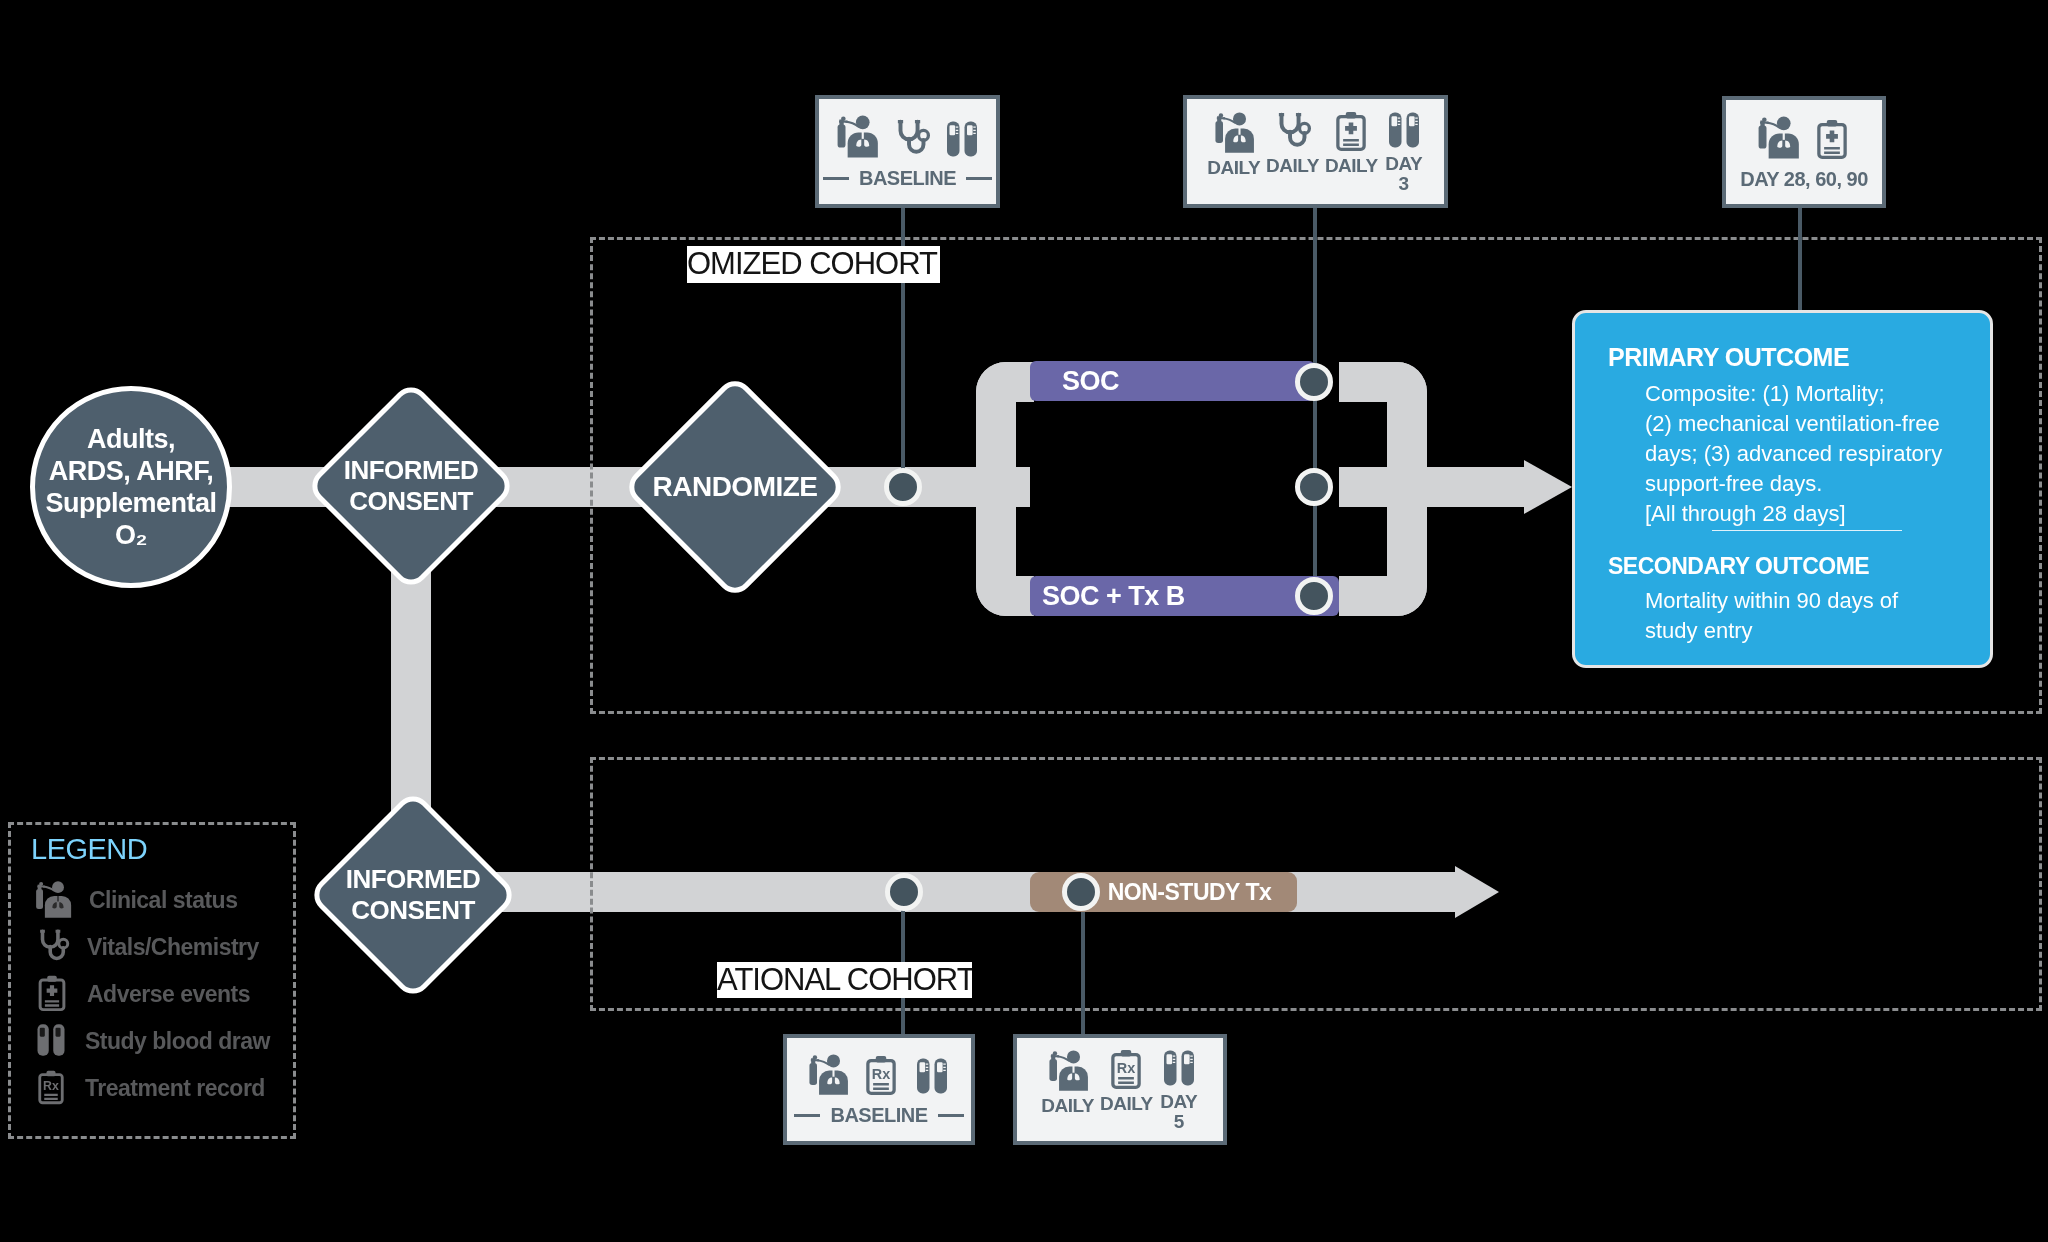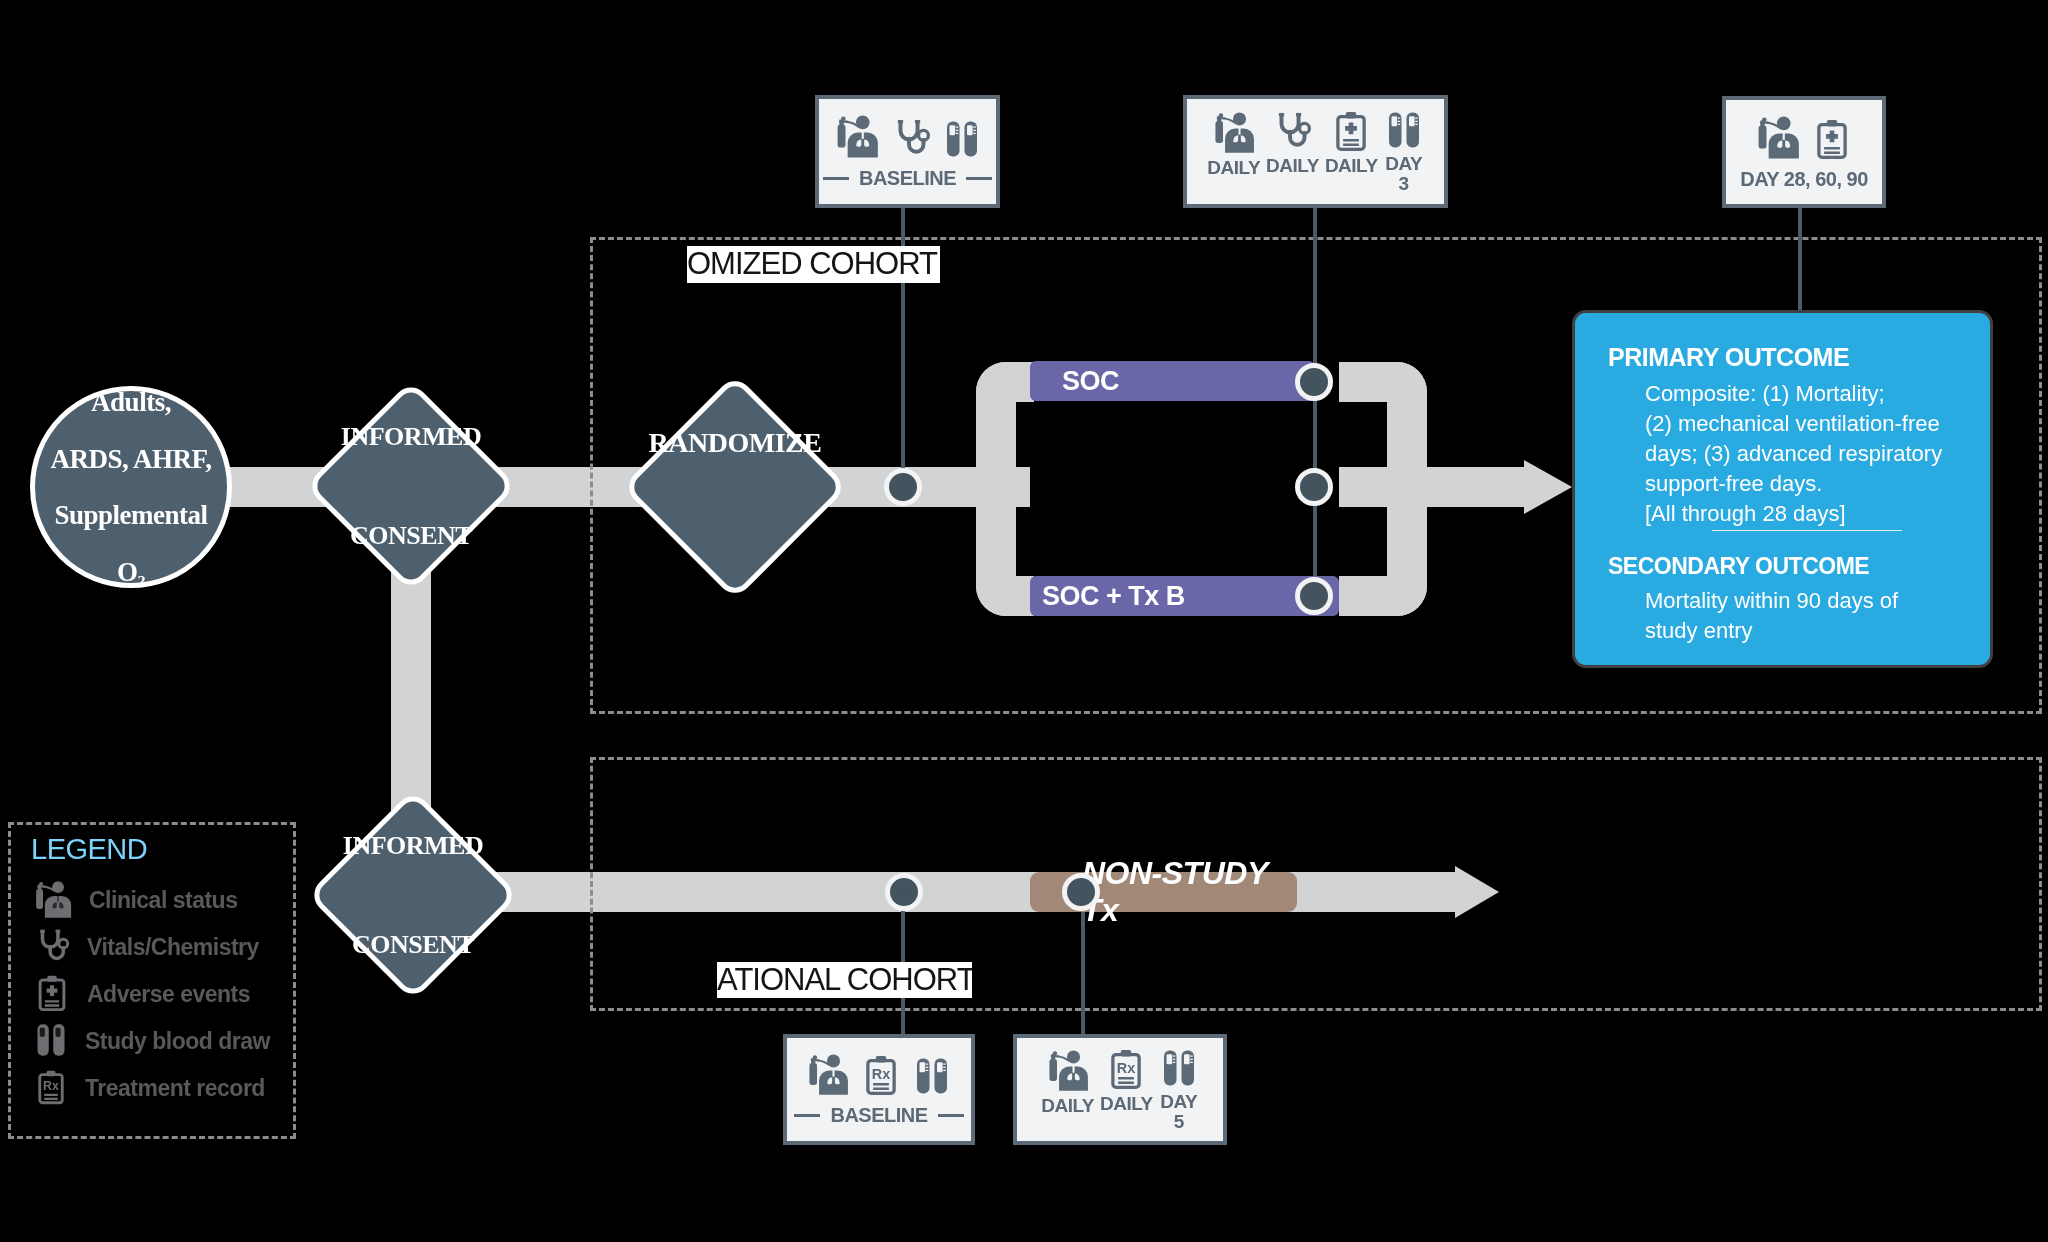--- a/index.html
+++ b/index.html
@@ -5,41 +5,41 @@
   html,body{margin:0;padding:0;background:#000;}
   #canvas{position:relative;width:2048px;height:1242px;background:#000;overflow:hidden;
           font-family:"Liberation Sans","DejaVu Sans",sans-serif;}
   .abs{position:absolute;}
   
   .bar{position:absolute;background:#d2d3d5;}
   .thinline{position:absolute;width:4px;background:#4a5a66;}
   .dash-box{position:absolute;border:3px dashed #8a8c8e;}
   
   .node{position:absolute;background:#4e5f6d;border:5px solid #fff;box-sizing:border-box;}
-  .node-label{position:absolute;display:flex;flex-direction:column;align-items:center;justify-content:space-between;
-              color:#fff;font-weight:700;text-align:center;letter-spacing:-.5px;font-family:Liberation Serif, serif;}
+  .node-label{position:absolute;display:flex;flex-direction:column;align-items:center;justify-content:center;
+              color:#fff;font-weight:700;text-align:center;letter-spacing:-.5px;}
   .diamond{border-radius:18px;transform:rotate(45deg);}
   .armbar{position:absolute;height:40px;background:#6a67a8;border-radius:6px;display:flex;align-items:center;
           color:#fff;font-weight:700;font-size:27px;letter-spacing:-.5px;}
   .dot{position:absolute;width:28px;height:28px;border-radius:50%;background:#44545e;border:5px solid #f2f3f2;box-sizing:content-box;}
   .whitelabel{position:absolute;background:#fff;color:#141414;font-weight:400;letter-spacing:-1px;
               display:flex;overflow:hidden;white-space:nowrap;}
   
   .abox{position:absolute;background:#f2f3f4;border:4px solid #5b6a76;box-sizing:border-box;
         display:flex;flex-direction:column;align-items:center;justify-content:center;color:#5b6a76;}
   .abox .icons{display:flex;align-items:flex-end;justify-content:center;gap:10px;}
   .abox .cols{display:flex;align-items:flex-start;justify-content:center;gap:6px;}
   .abox .col{display:flex;flex-direction:column;align-items:center;}
   .abox .lbl{font-weight:700;font-size:19px;letter-spacing:-.5px;line-height:20px;text-align:center;}
   .dashrule{width:26px;height:3px;background:#5b6a76;}
   .blabel{display:flex;align-items:center;gap:10px;margin-top:4px;font-weight:700;font-size:20px;letter-spacing:-.5px;justify-content:space-between;}
   .icon{color:#5b6a76;display:block;}
   
   #outcome{position:absolute;left:1572px;top:310px;width:421px;height:358px;background:#29aae1;
-           border:3px solid #404040;border-radius:14px;box-sizing:border-box;color:#fff;}
+           border:3px solid #e5e5e5;border-radius:14px;box-sizing:border-box;color:#fff;}
   #outcome .t{font-weight:700;font-size:25px;letter-spacing:-.5px;}
   #outcome .p{font-size:22px;line-height:30px;font-weight:400;}
   
   #legend{position:absolute;left:8px;top:822px;width:288px;height:317px;border:3px dashed #8a8c8e;box-sizing:border-box;}
   #legend .title{position:absolute;left:20px;top:8px;font-size:29px;font-weight:400;color:#7dd3fc;letter-spacing:-.5px;}
   #legend .rows{position:absolute;left:22px;top:52px;}
   #legend .lrow{display:flex;align-items:center;gap:16px;height:47px;}
   #legend .lrow .icon{color:#6d6e71;}
   #legend .lrow .txt{color:#58595b;font-size:23px;font-weight:700;letter-spacing:-.5px;}
   .arrowhead{position:absolute;width:0;height:0;}
@@ -96,21 +96,21 @@
     <span>CONSENT</span>
   </div>
 
   <div class="armbar" style="left:1030px;top:361px;width:285px;padding-left:32px;box-sizing:border-box;">
     <span>SOC</span>
   </div>
   <div class="armbar" style="left:1030px;top:576px;width:309px;padding-left:12px;box-sizing:border-box;">
     <span>SOC + Tx B</span>
   </div>
 
-  <div class="armbar" style="left:1030px;top:872px;width:267px;background:#a28977;border-radius:9px;justify-content:center;padding-left:52px;box-sizing:border-box;font-size:32px;font-style:italic;">
+  <div class="armbar" style="left:1030px;top:872px;width:267px;background:#a28977;border-radius:9px;justify-content:center;padding-left:52px;box-sizing:border-box;font-size:23px;">
     <span>NON-STUDY Tx</span>
   </div>
 
   <div class="dot" style="left:884px;top:468px;"></div>
   <div class="dot" style="left:1295px;top:363px;"></div>
   <div class="dot" style="left:1295px;top:468px;"></div>
   <div class="dot" style="left:1295px;top:577px;"></div>
   <div class="dot" style="left:885px;top:873px;"></div>
   <div class="dot" style="left:1062px;top:873px;"></div>
 

